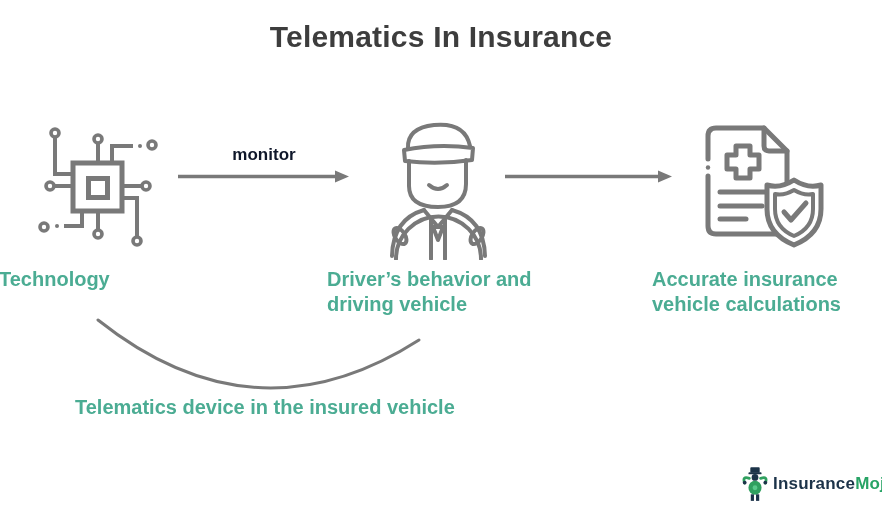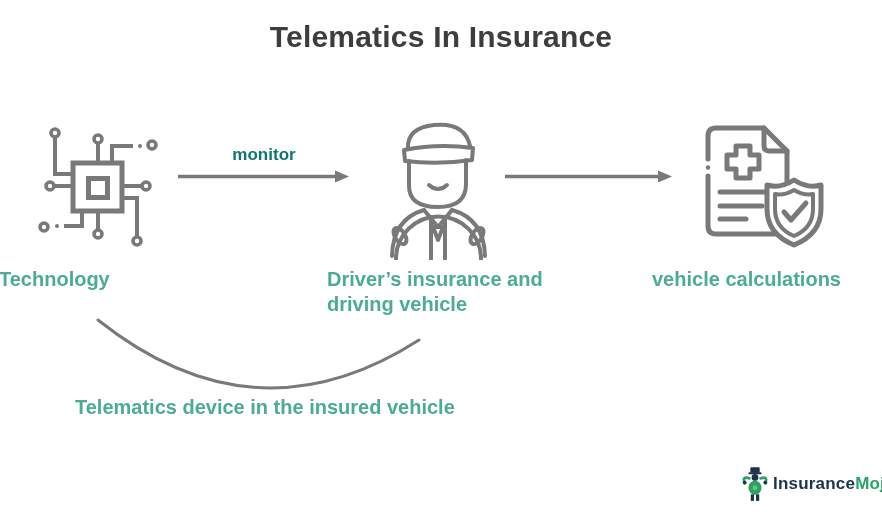--- a/index.html
+++ b/index.html
@@ -29,21 +29,21 @@
     font-size: 20px;
     font-weight: bold;
     color: #4BAC93;
     line-height: 25px;
   }
   .arrow-label {
     position: absolute;
     text-align: center;
     font-size: 17px;
     font-weight: bold;
-    color: #0f766e;
+    color: #0f172a;
   }
   .curve-annotation {
     position: absolute;
     left: 75px;
     top: 396px;
     font-size: 20px;
     font-weight: bold;
     color: #4BAC93;
     white-space: nowrap;
     text-align: right;
@@ -137,21 +137,21 @@
       <path d="M 12 144 A 42.5 42.5 0 0 1 97 144"></path>
       <line x1="47" y1="105" x2="47" y2="144"></line>
       <line x1="61" y1="105" x2="61" y2="144"></line>
 
       <ellipse cx="16" cy="121" rx="5" ry="9" transform="rotate(-33 16 121)"></ellipse>
       <ellipse cx="93" cy="121" rx="5" ry="9" transform="rotate(33 93 121)"></ellipse>
     </svg>
   </div>
 
   <div class="node-label" style="left:327px; top:267px; width:220px;">
-    <div>Driver’s insurance and</div>
+    <div>Driver’s behavior and</div>
     <div>driving vehicle</div>
   </div>
 
   <div class="icon-box" style="left:505px; top:168px;">
     <svg width="168" height="17" viewBox="0 0 168 17">
       <line x1="0" y1="8.5" x2="154" y2="8.5" stroke="#797979" stroke-width="3.6"></line>
       <polygon points="153,2.5 167,8.5 153,14.5" fill="#797979"></polygon>
     </svg>
   </div>
 
@@ -168,20 +168,21 @@
       <line x1="30" y1="100" x2="72" y2="100"></line>
       <line x1="30" y1="113" x2="56" y2="113"></line>
 
       <path d="M 104 74 Q 118 83 131 79 L 131 103 Q 131 128 104 139 Q 77 128 77 103 L 77 79 Q 90 83 104 74 Z" fill="#ffffff"></path>
       <path d="M 104 84 Q 114 90 123 88 L 123 103 Q 123 122 104 130 Q 85 122 85 103 L 85 88 Q 94 90 104 84 Z" stroke-width="4"></path>
       <path d="M 94 106 L 101 114 L 116 97" stroke-width="5"></path>
     </svg>
   </div>
 
   <div class="node-label" style="left:652px; top:267px; width:220px;">
+    <div>Accurate insurance</div>
     <div>vehicle calculations</div>
   </div>
 
   <div class="icon-box" style="left:88px; top:312px;">
     <svg width="340" height="100" viewBox="0 0 340 100" fill="none">
       <path d="M 10 8 Q 167 133 331 28" stroke="#797979" stroke-width="3" stroke-linecap="round"></path>
     </svg>
   </div>
 
   <div class="curve-annotation">Telematics device in the insured vehicle</div>

